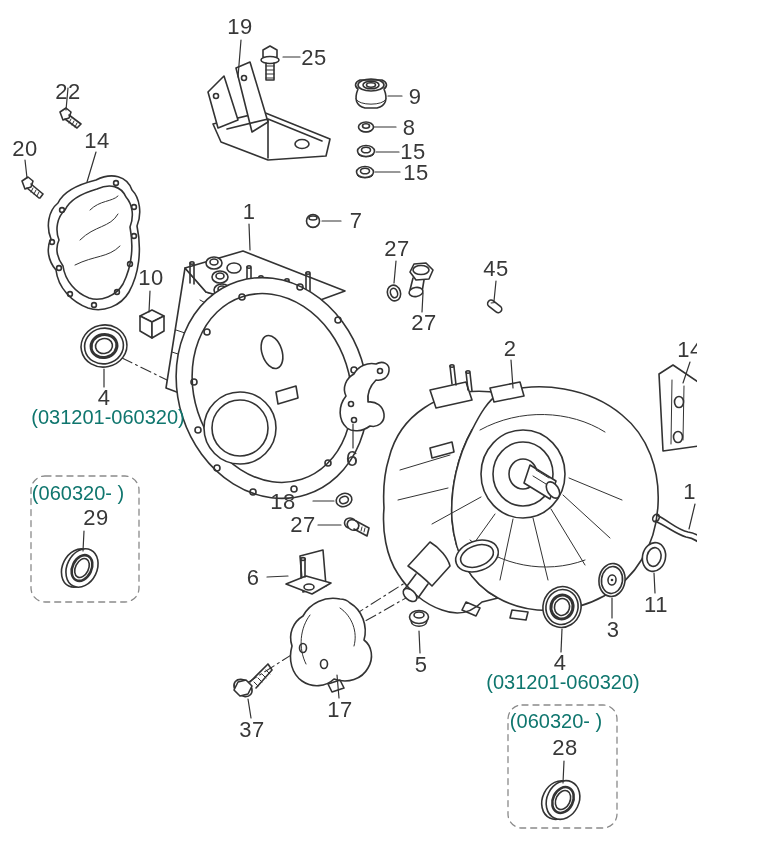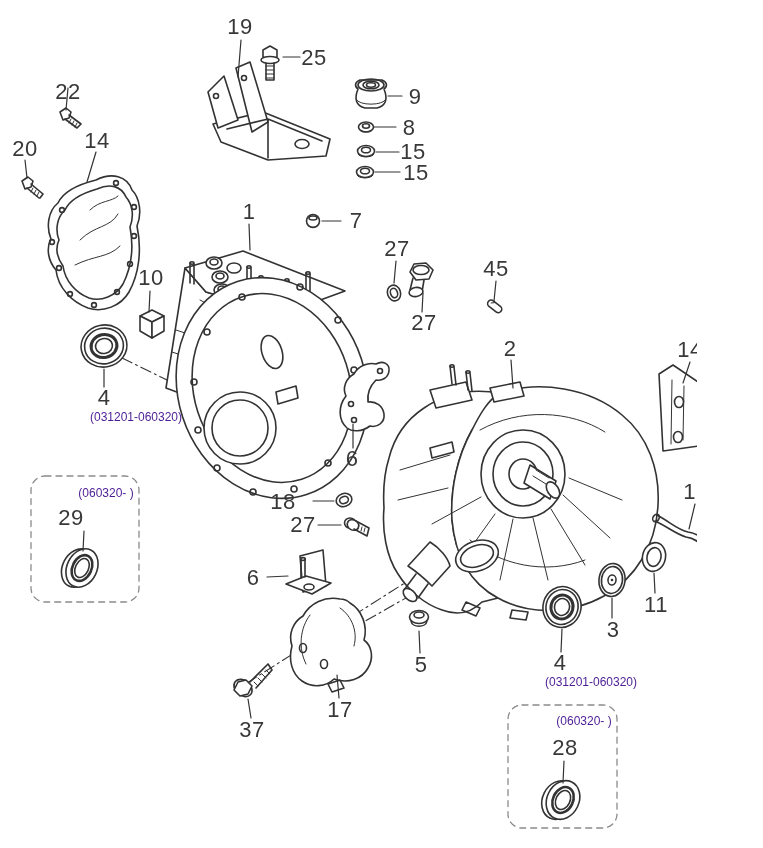--- a/index.html
+++ b/index.html
@@ -9,21 +9,21 @@
     padding-left:47px;
   }
   svg{position:absolute;left:0;top:0;}
   .callout{
     position:absolute;transform:translate(-50%,-50%);
     font-size:22px;line-height:1;color:#383838;white-space:nowrap;
     letter-spacing:0.5px;
   }
   .range{
     position:absolute;transform:translate(-50%,-50%);
-    font-size:12px;line-height:1;color:#4c1d95;white-space:nowrap;margin-left:28px;
+    font-size:20px;line-height:1;color:#0f766e;white-space:nowrap;
   }
 </style>
 </head>
 <body>
 
 <div class="stage">
 
 <svg width="763" height="848" viewBox="0 0 763 848">
   <g stroke="#333" fill="none" stroke-width="1.6" stroke-linecap="round" stroke-linejoin="round">
 
@@ -376,21 +376,21 @@
 <div class="callout" style="left:496px;top:269px">45</div>
 <div class="callout" style="left:151px;top:278px">10</div>
 <div class="callout" style="left:424px;top:323px">27</div>
 <div class="callout" style="left:737px;top:327px">25</div>
 <div class="callout" style="left:510px;top:349px">2</div>
 <div class="callout" style="left:690px;top:350px">14</div>
 <div class="callout" style="left:104px;top:398px">4</div>
 <div class="range" style="left:108px;top:417px">(031201-060320)</div>
 <div class="callout" style="left:352px;top:459px">6</div>
 <div class="range" style="left:78px;top:493px">(060320- )</div>
-<div class="callout" style="left:71px;top:518px">29</div>
+<div class="callout" style="left:96px;top:518px">29</div>
 <div class="callout" style="left:696px;top:492px">12</div>
 <div class="callout" style="left:283px;top:502px">18</div>
 <div class="callout" style="left:303px;top:525px">27</div>
 <div class="callout" style="left:253px;top:578px">6</div>
 <div class="callout" style="left:656px;top:605px">11</div>
 <div class="callout" style="left:613px;top:630px">3</div>
 <div class="callout" style="left:421px;top:665px">5</div>
 <div class="callout" style="left:560px;top:663px">4</div>
 <div class="range" style="left:563px;top:682px">(031201-060320)</div>
 <div class="callout" style="left:340px;top:710px">17</div>

